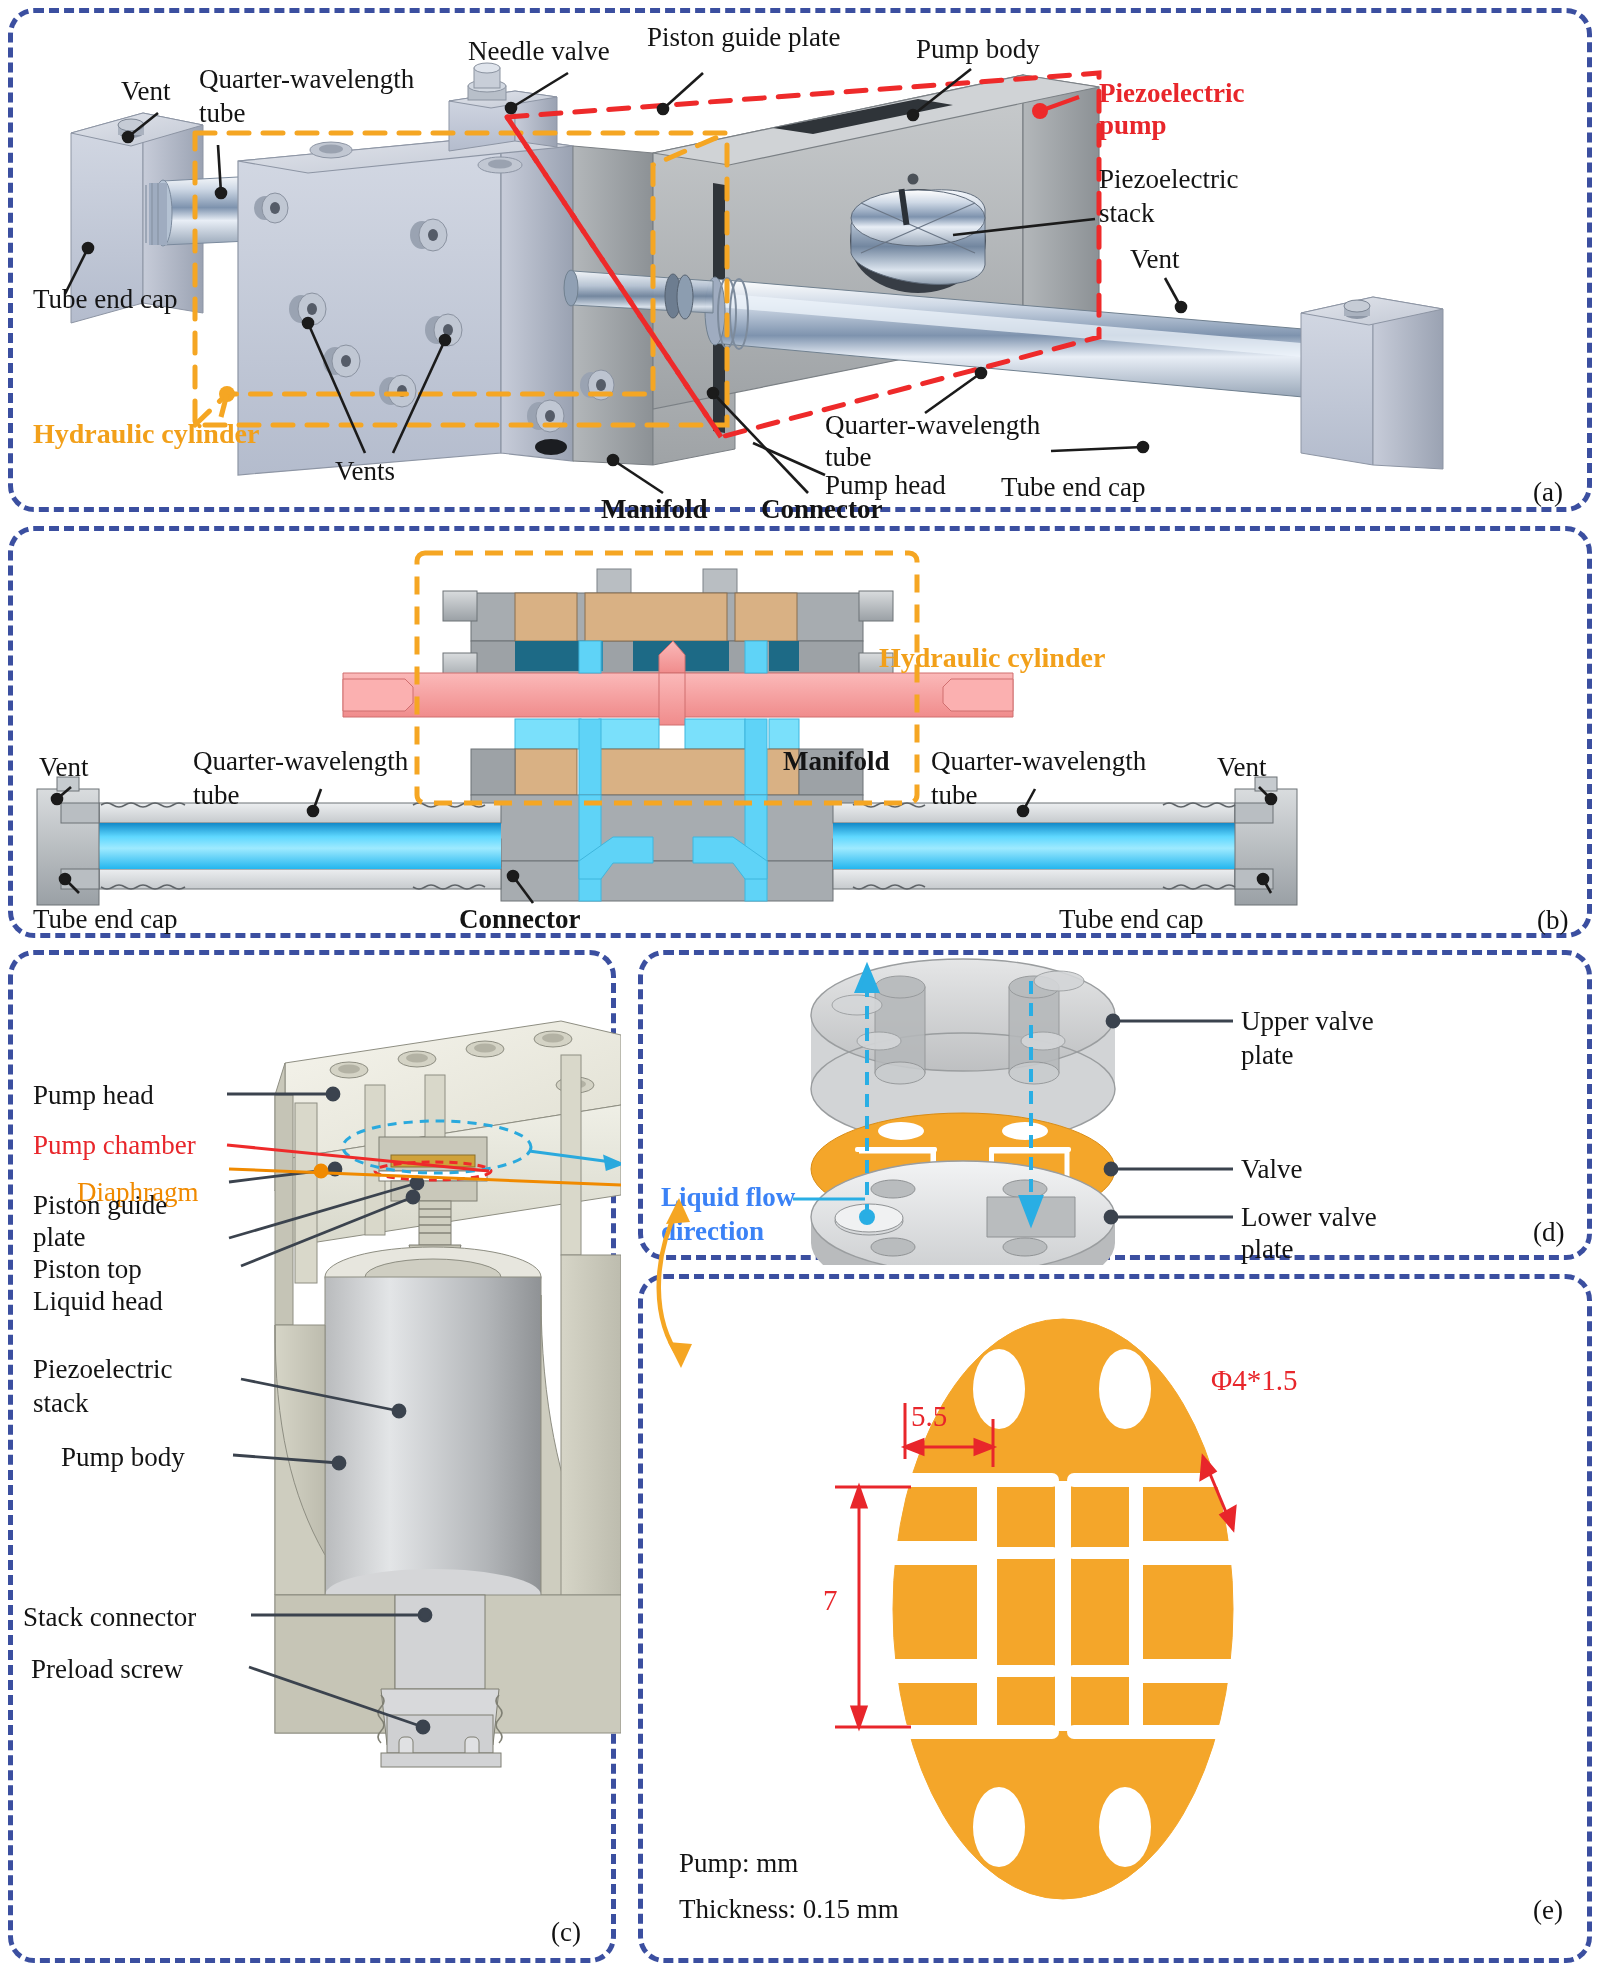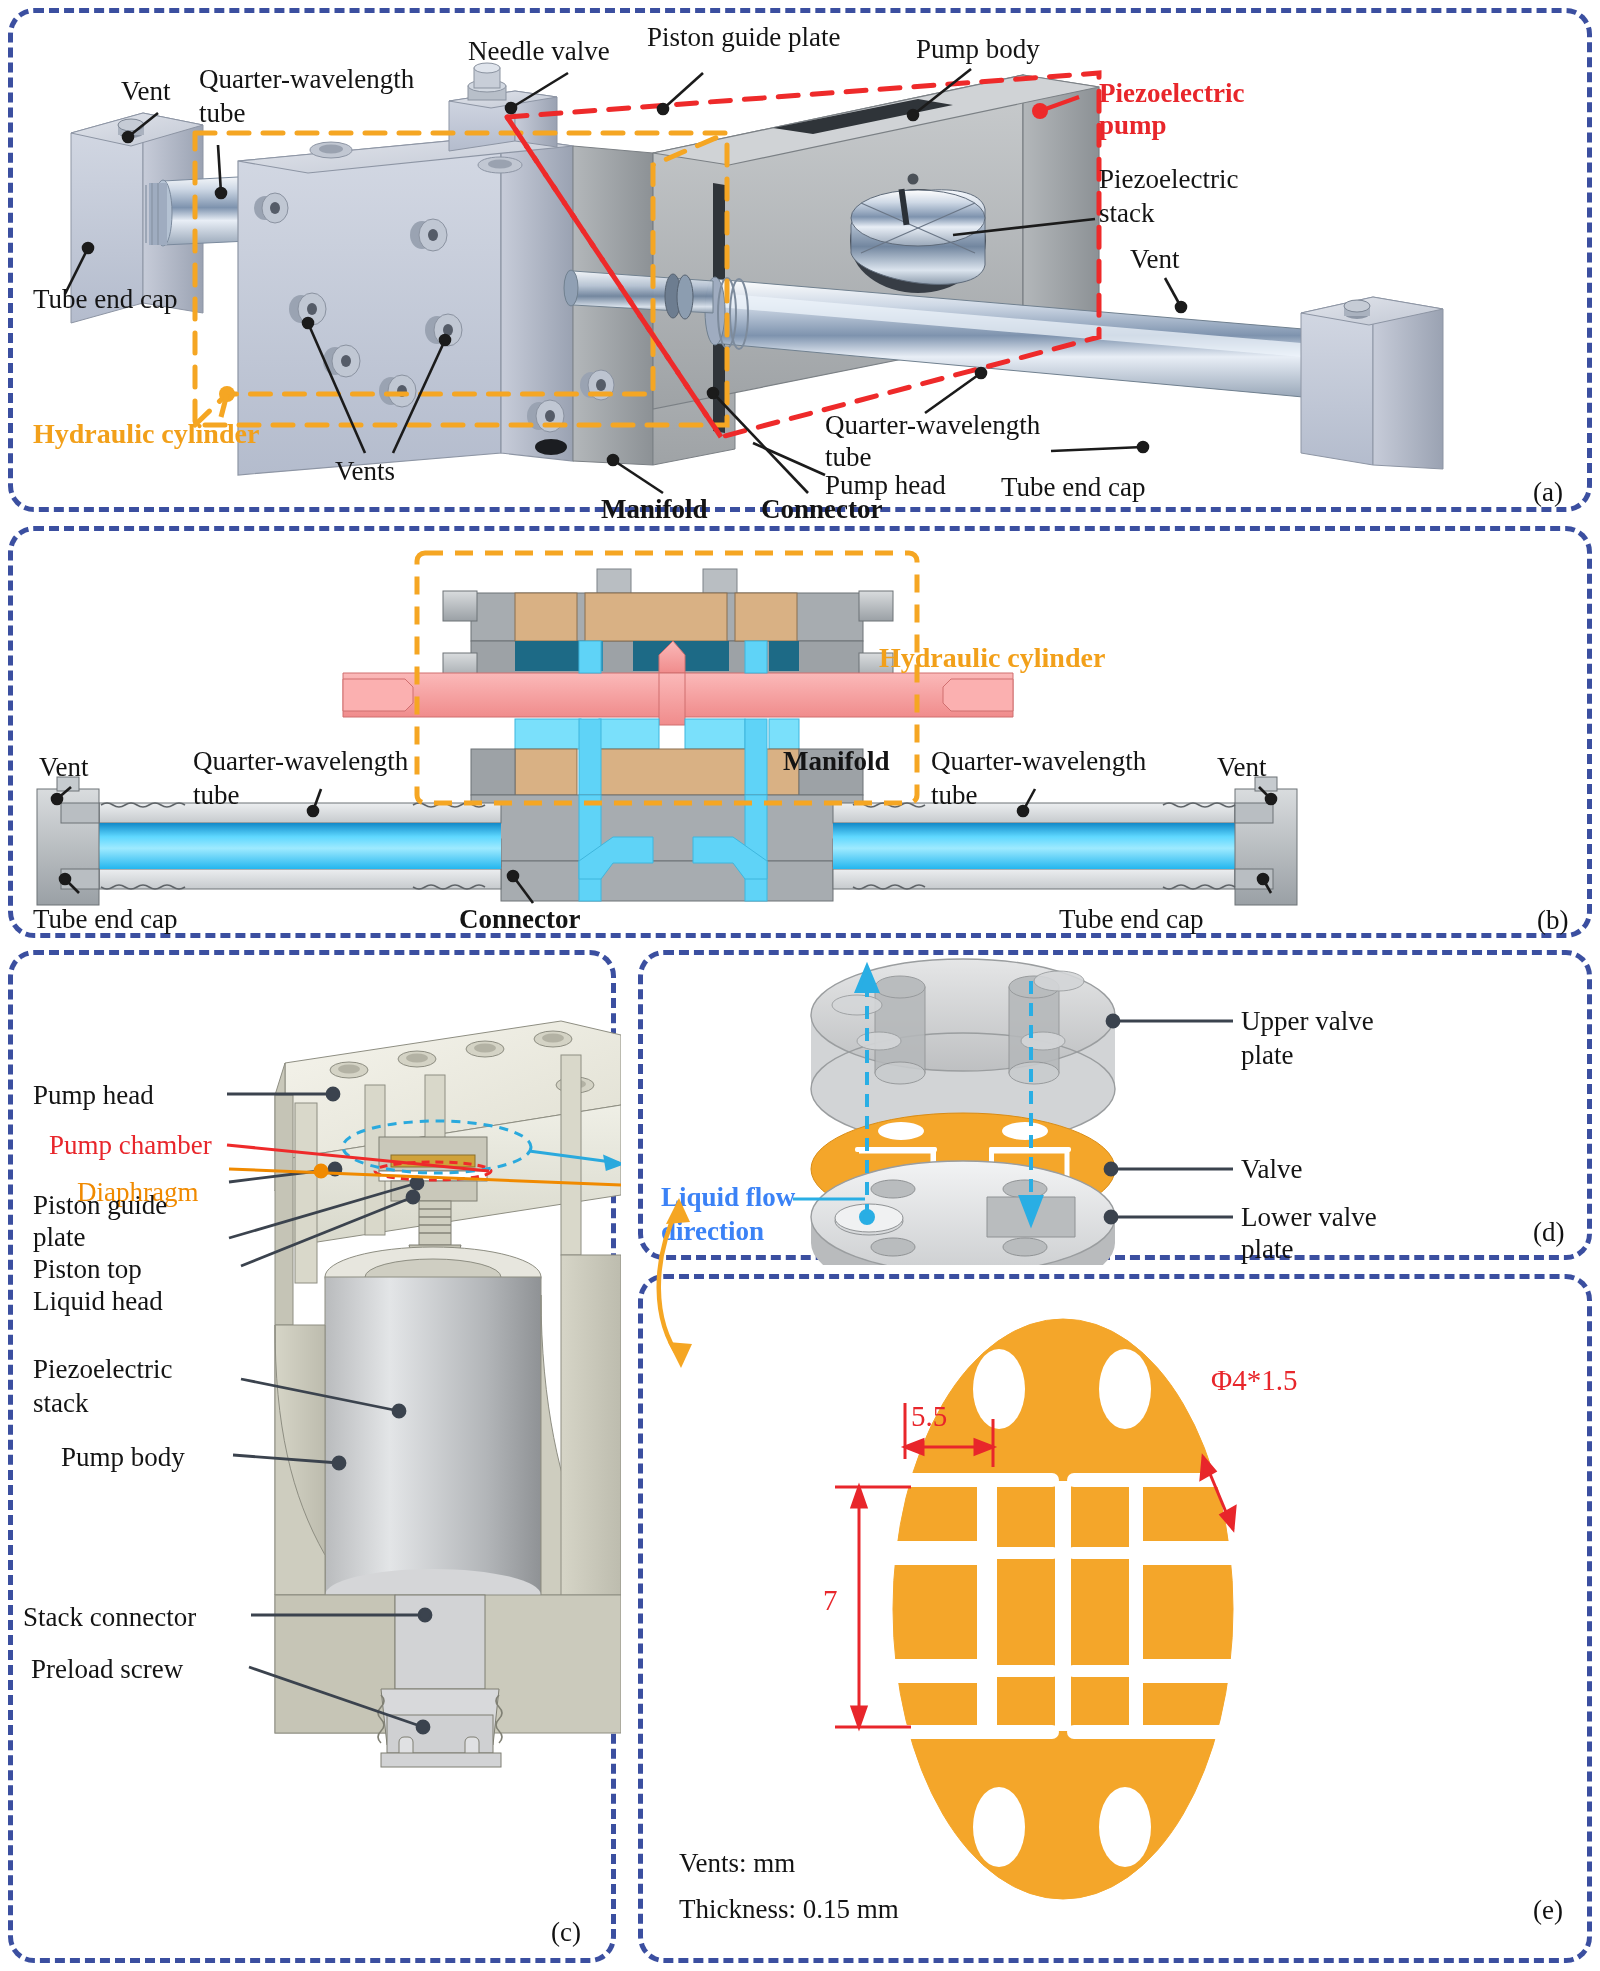--- a/index.html
+++ b/index.html
@@ -617,21 +617,21 @@
           <circle cx="308" cy="216" r="6"></circle>
       </g>
 
       <g stroke="#2aa9dd" stroke-width="3" fill="#2aa9dd">
         <path d="M516,196 L606,208" fill="none"></path>
         <polygon points="608,209 592,202 594,214"></polygon>
       </g>
     </svg>
 
     <div class="lab" style="left:20px; top:126px;">Pump head</div>
-    <div class="lab redn" style="left:20px; top:176px;margin-left:16px;">Pump chamber</div>
+    <div class="lab redn" style="left:20px; top:176px;">Pump chamber</div>
     <div class="lab orange-n" style="left:64px; top:204px;">Diaphragm</div>
     <div class="lab" style="left:20px; top:236px;">Piston guide</div>
     <div class="lab" style="left:20px; top:268px;">plate</div>
     <div class="lab" style="left:20px; top:300px;">Piston top</div>
     <div class="lab" style="left:20px; top:332px;">Liquid head</div>
     <div class="lab" style="left:20px; top:400px;">Piezoelectric</div>
     <div class="lab" style="left:20px; top:434px;">stack</div>
     <div class="lab" style="left:48px; top:488px;">Pump body</div>
     <div class="lab" style="left:10px; top:648px;">Stack connector</div>
     <div class="lab" style="left:18px; top:700px;">Preload screw</div>
@@ -795,21 +795,21 @@
         <line x1="560" y1="178" x2="590" y2="250"></line>
         <polygon points="560,178 558,200 572,192"></polygon>
         <polygon points="590,250 592,228 578,236"></polygon>
       </g>
     </svg>
 
     <div class="lab redn" style="left:268px; top:122px; font-size:29px;">5.5</div>
     <div class="lab redn" style="left:180px; top:306px; font-size:29px;">7</div>
     <div class="lab redn" style="left:568px; top:86px; font-size:29px;">Φ4*1.5</div>
 
-    <div class="lab" style="left:36px; top:570px;">Vents: mm</div>
+    <div class="lab" style="left:36px; top:570px;">Pump: mm</div>
     <div class="lab" style="left:36px; top:616px;">Thickness: 0.15 mm</div>
     <div class="panel-tag" style="left:890px; top:616px;">(e)</div>
   </div>
 
   <svg class="ovl" style="left:0; top:0;" width="1600" height="1971" viewBox="0 0 1600 1971">
     <path d="M678,1208 C652,1260 652,1320 680,1358" fill="none" stroke="#f5a623" stroke-width="4.5"></path>
     <polygon points="679,1198 666,1224 690,1222" fill="#f5a623"></polygon>
     <polygon points="681,1368 668,1342 692,1344" fill="#f5a623"></polygon>
   </svg>
 

